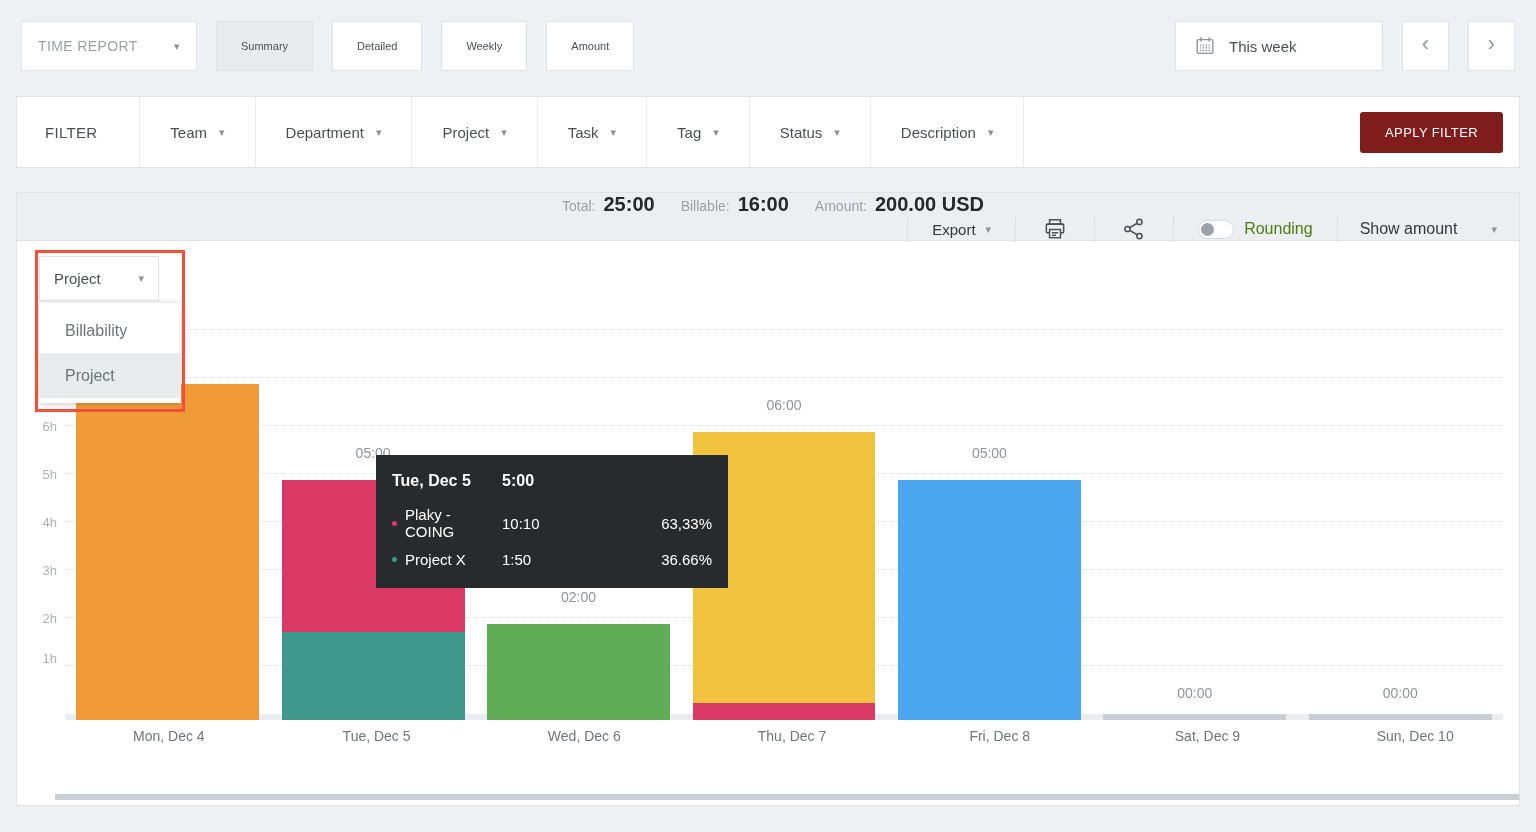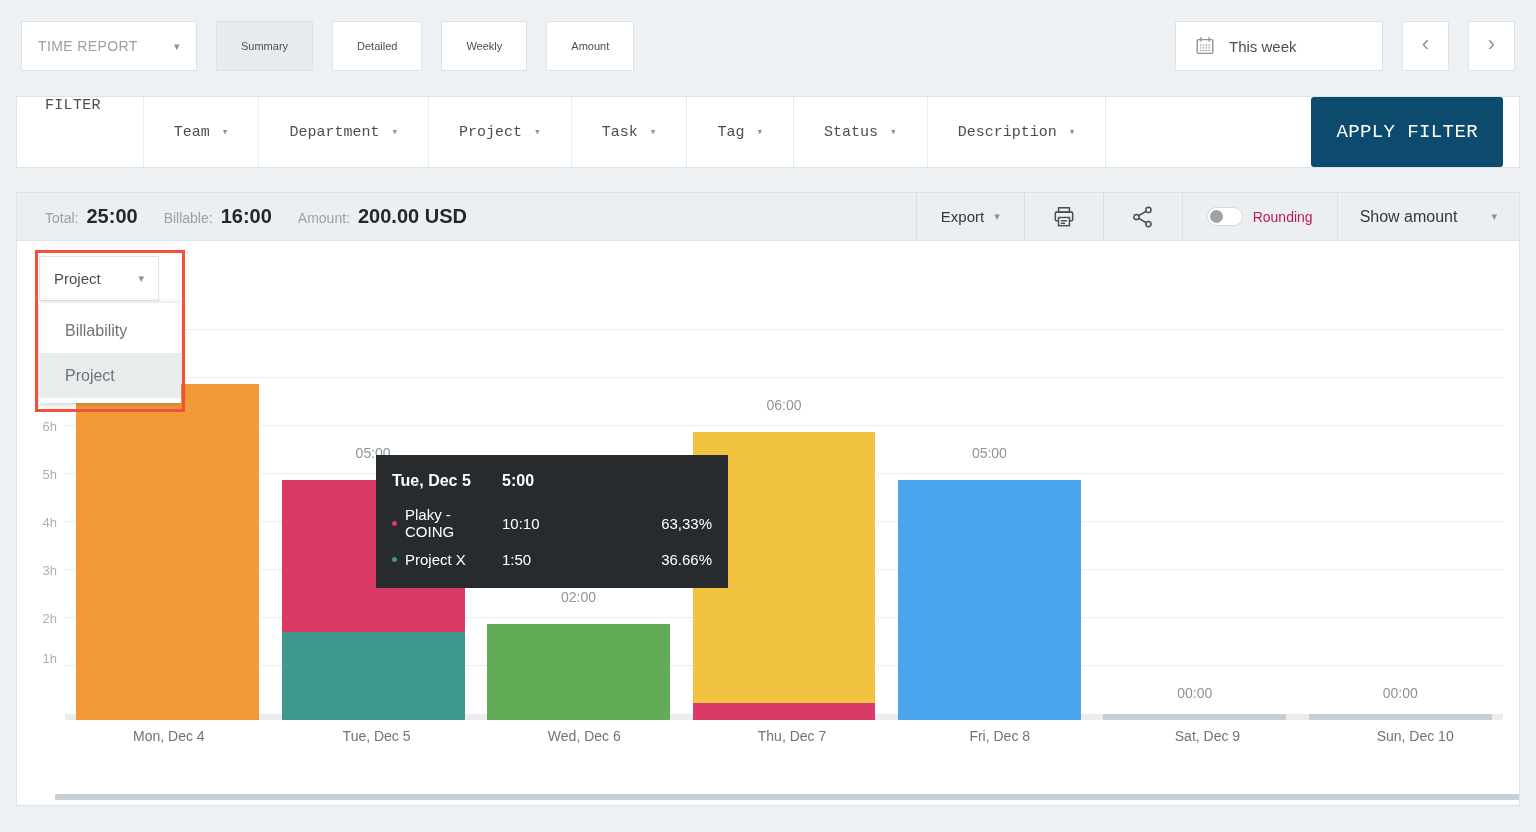--- a/index.html
+++ b/index.html
@@ -22,49 +22,49 @@
   .report-select { width:176px; justify-content:space-between; padding:0 16px; color:#9aa0a4; font-size:14px; letter-spacing:.4px; cursor:pointer; }
   .tab { padding:0 24px; font-size:11px; color:#4a4f54; cursor:pointer; }
   .tab.active { background:#e8ebed; }
   .caret { font-size:11px; color:#8a9096; line-height:1; }
   .week-box { width:208px; padding:0 18px; gap:13px; font-size:15px; cursor:pointer; }
   .arrow-box { width:47px; justify-content:center; font-size:22px; color:#8a99a6; cursor:pointer; padding-bottom:4px; }
 
   
   .filter-bar {
     margin-top:25px; background:#fff; border:1px solid #dfe3e6; height:72px;
-    display:flex; font-family:Liberation Mono, monospace;
+    display:flex; align-items:center;
   }
   .filter-label { padding:0 42px 0 28px; font-size:15px; letter-spacing:.3px; color:#4a4f54; }
   .filter-item {
     height:100%; display:flex; align-items:center; gap:12px; padding:0 30px;
     border-left:1px dotted #d9dee1; font-size:15px; color:#4a4f54; cursor:pointer;
   }
   .filter-item:last-of-type { border-right:1px dotted #d9dee1; }
   .apply-btn {
-    margin-left:auto; margin-right:16px; background:#0c4a6e; color:#fff;
-    border:none; border-radius:3px; font-size:19px; letter-spacing:.4px;
+    margin-left:auto; margin-right:16px; background:#7f1d1d; color:#fff;
+    border:none; border-radius:3px; font-size:13px; letter-spacing:.4px;
     padding:13px 25px; cursor:pointer; font-family:inherit;
   }
 
   
   .main-card { margin-top:24px; background:#fff; border:1px solid #dfe3e6; height:614px; position:relative; }
   .summary-bar {
     height:48px; background:#ebeff1; border-bottom:1px solid #dfe3e6;
-    display:flex; align-items:center;
+    display:flex; align-items:center;flex-direction:column;
   }
   .totals { display:flex; align-items:baseline; padding-left:28px; gap:8px; }
   .totals .lbl { font-size:14px; color:#9ba1a5; }
   .totals .val { font-size:20px; font-weight:bold; color:#24282b; margin-right:18px; }
   .summary-actions { margin-left:auto; display:flex; height:100%; align-items:center; }
   .sum-item { height:100%; display:flex; align-items:center; gap:10px; padding:0 24px; border-left:1px dotted #ccd3d7; font-size:15px; color:#33383c; cursor:pointer; }
   .icon-btn { padding:0 26px; }
   .toggle-pill { width:36px; height:19px; background:#fff; border:1px solid #d4dade; border-radius:10px; position:relative; }
   .toggle-knob { position:absolute; left:2px; top:2px; width:13px; height:13px; border-radius:50%; background:#9ca3a8; }
-  .rounding-lbl { font-size:14px; color:#be185d; }
+  .rounding-lbl { font-size:16px; color:#4d7c0f; }
   .show-amount { padding:0 22px; gap:34px; font-size:16px; }
 
   
   .chart-section { position:relative; height:559px; overflow:hidden; }
 
   .group-select {
     position:absolute; left:22px; top:15px; width:120px; height:45px; z-index:6;
     background:#fff; border:1px solid #e0e4e7; display:flex; align-items:center;
     justify-content:space-between; padding:0 14px; font-size:15px; color:#4a4f54; cursor:pointer;
   }

